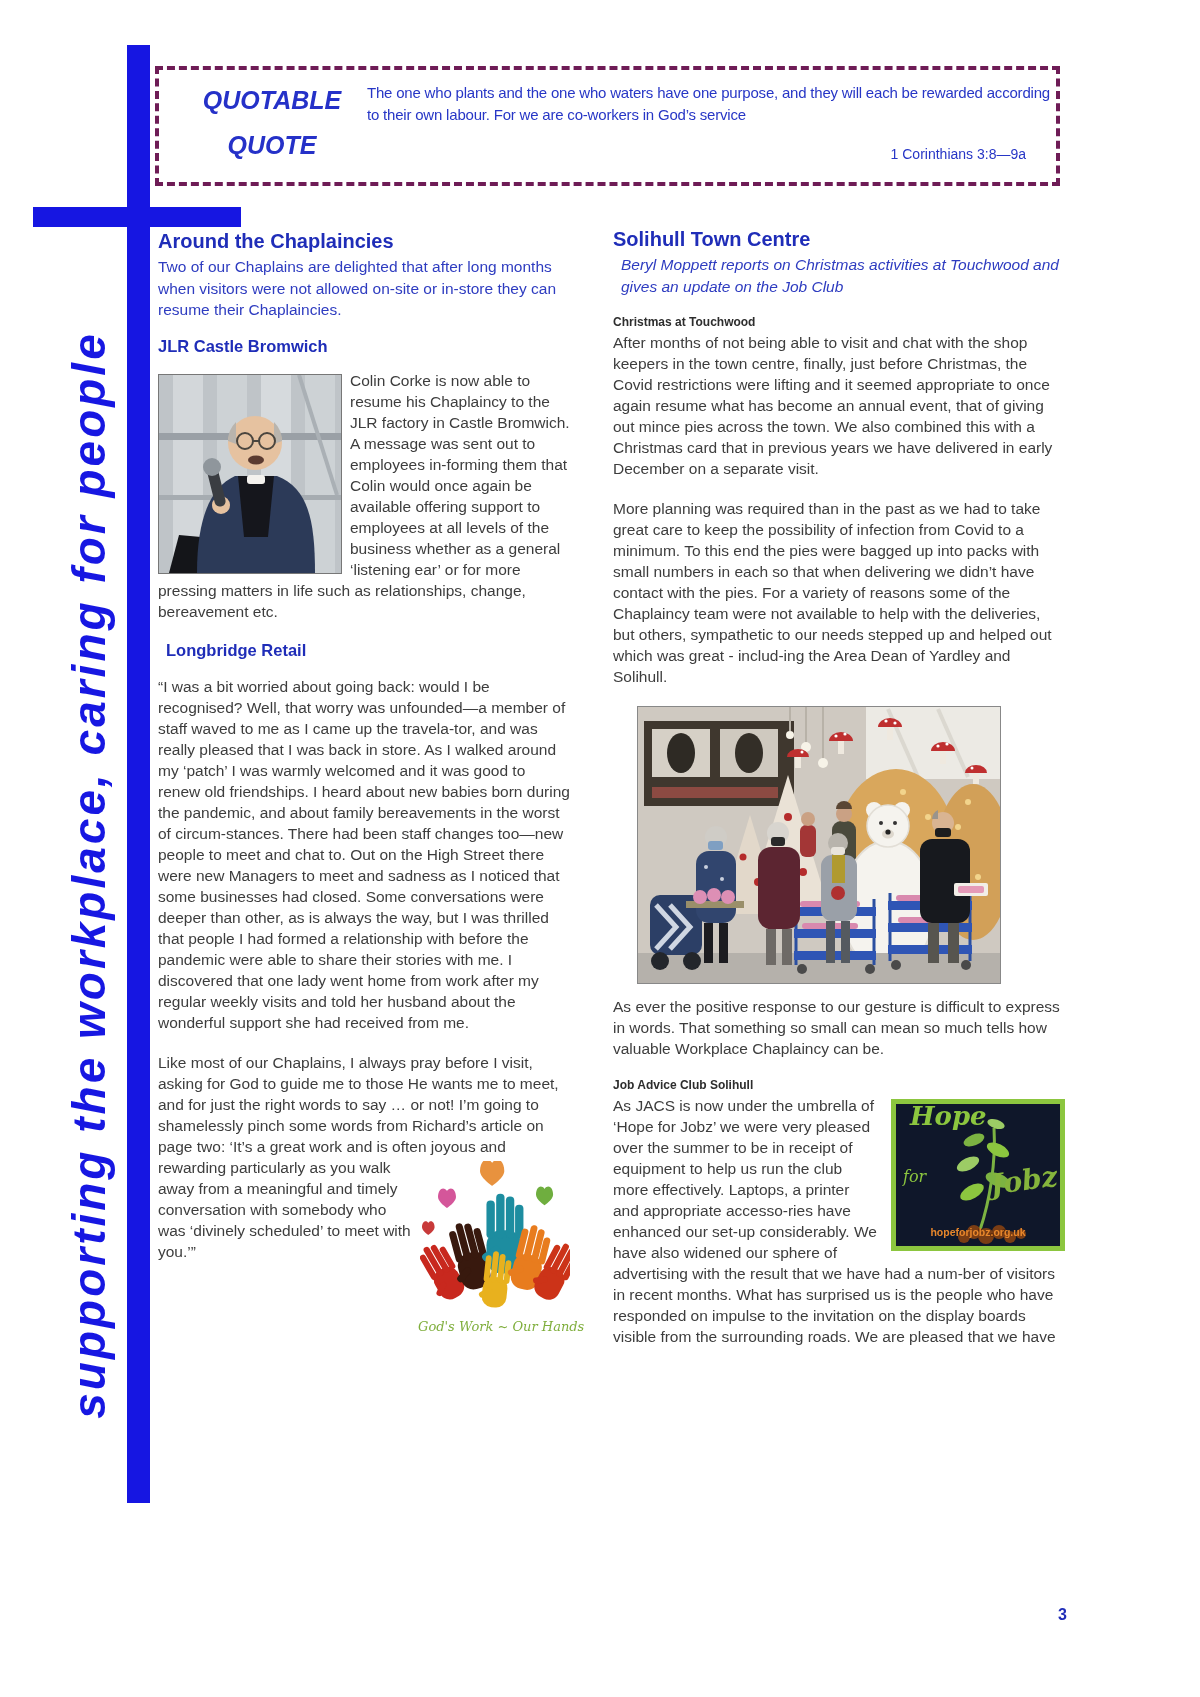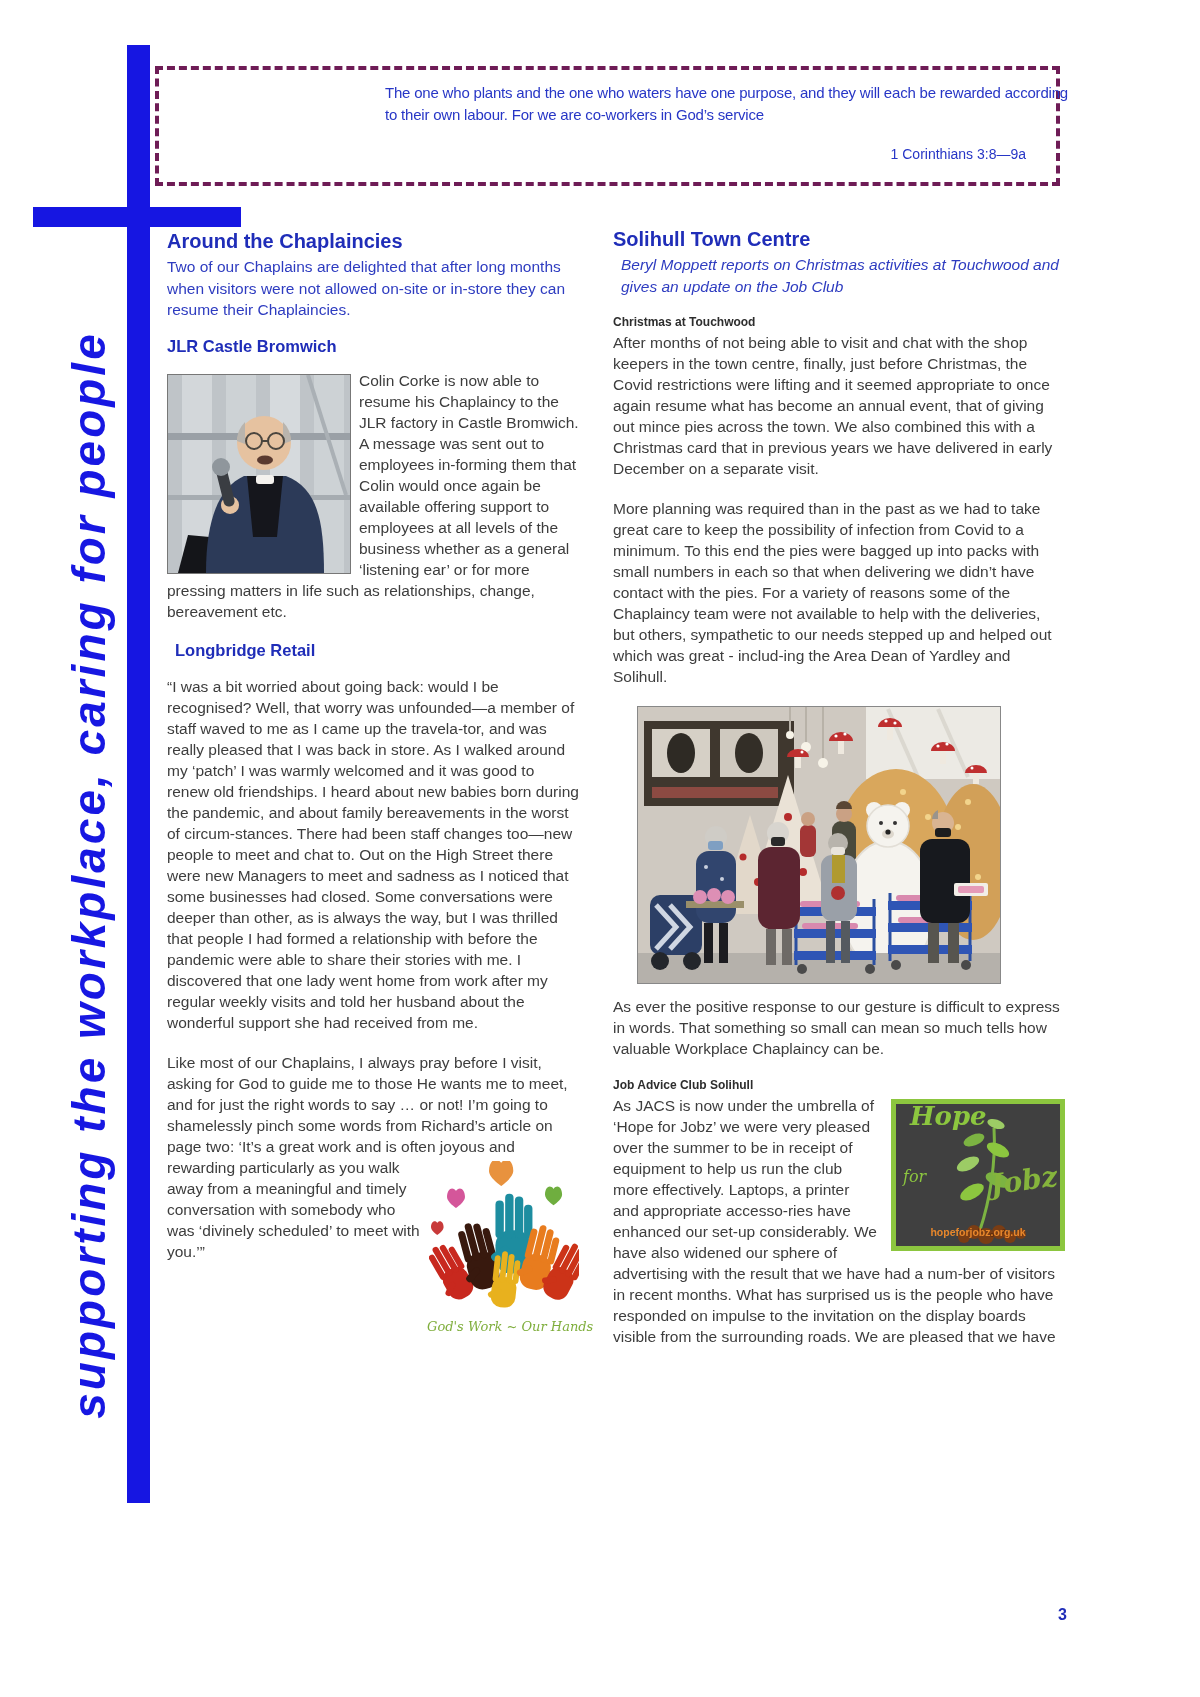--- a/index.html
+++ b/index.html
@@ -11,25 +11,25 @@
   .cross-h{position:absolute;left:33px;top:207px;width:208px;height:20px;background:#1616e2;}
   .vtext{position:absolute;top:1516px;left:56px;width:1282px;height:66px;line-height:66px;
          transform:rotate(-90deg);transform-origin:0 0;color:#1717e2;font-size:46px;font-weight:bold;
          font-style:italic;letter-spacing:3px;text-align:center;white-space:nowrap;}
 
   
   .quote-box{position:absolute;left:155px;top:66px;width:897px;height:112px;border:4px dashed #6e1c56;background:#fff;}
   .qlabel{position:absolute;left:28px;top:16px;width:170px;text-align:center;color:#2531c8;
           font-size:25px;font-weight:bold;font-style:italic;}
   .qlabel .q2{margin-top:16px;}
-  .qtext{position:absolute;left:226px;top:12px;width:690px;color:#2736c6;font-size:15px;line-height:22px;letter-spacing:-0.2px;}
+  .qtext{position:absolute;left:208px;top:12px;width:690px;color:#2736c6;font-size:15px;line-height:22px;letter-spacing:-0.2px;}
   .qattr{position:absolute;right:30px;bottom:20px;color:#2736c6;font-size:14px;}
 
   
-  .col-left{position:absolute;left:167px;top:230px;width:412px;}
+  .col-left{position:absolute;left:158px;top:230px;width:412px;}
   .col-right{position:absolute;left:613px;top:228px;width:452px;}
 
   .h-blue-lg{font-size:20px;font-weight:bold;color:#1f2db8;margin:0 0 3px 0;}
   .h-blue{font-size:16.5px;font-weight:bold;color:#1f2db8;margin:16px 0 14px 0;}
   .h-blue.tight{margin:14px 0 16px 8px;}
   .h-black{font-size:12px;font-weight:bold;color:#2d2d2d;margin:16px 0 3px 0;}
   .p-blue{font-size:15.5px;color:#2e3cc0;line-height:21.5px;margin:0 0 2px 0;}
   .p-black{font-size:15.5px;color:#3d3d3d;line-height:21px;margin:0 0 19px 0;}
   .lede{margin:0;}
   .lede2{margin:0 0 18px 8px;font-style:italic;}
@@ -38,41 +38,45 @@
   
   .photo-colin{float:left;width:182px;height:198px;margin:4px 10px 2px 0;display:block;}
   .photo-colin svg{display:block;border:1px solid #777;}
   .photo-touchwood{display:block;width:362px;height:276px;margin:16px 0 14px 24px;}
   .photo-touchwood svg{display:block;border:1px solid #888;}
   .hands-wrap{float:right;width:152px;height:172px;margin:4px 0 0 6px;position:relative;text-align:right;display:block;}
   .hands-caption{display:block;font-family:"DejaVu Serif",serif;font-style:italic;color:#7fae3c;font-size:13px;margin-top:2px;white-space:nowrap;}
 
   
   .logo-float{float:right;width:164px;height:142px;margin:4px 0 8px 12px;position:relative;display:block;
-              border:5px solid #8CC63F;background:#404040;}
+              border:5px solid #8CC63F;background:#0f172a;}
   .logo-plant{position:absolute;left:0;top:0;}
   .lg-hope{position:absolute;left:14px;top:2px;font-family:"DejaVu Serif",serif;font-style:italic;font-weight:bold;
            font-size:26px;color:#8CC63F;}
   .lg-for{position:absolute;left:7px;top:62px;font-family:"DejaVu Serif",serif;font-style:italic;font-size:16px;color:#8CC63F;}
   .lg-jobz{position:absolute;left:94px;top:66px;font-family:"DejaVu Serif",serif;font-style:italic;font-weight:bold;
            font-size:28px;color:#85b43c;transform:rotate(-8deg);}
   .lg-url{position:absolute;left:0;right:0;bottom:3px;text-align:center;font-size:10.5px;font-weight:bold;color:#E8872B;}
 
   .page-num{position:absolute;left:1058px;top:1606px;font-size:16px;font-weight:bold;color:#1f2db8;}
 </style>
 </head>
 <body>
 
 <div class="canvas">
 
   <div class="cross-v"></div>
   <div class="cross-h"></div>
   <div class="vtext">supporting the workplace, caring for people</div>
 
   <div class="quote-box">
+    <div class="qlabel">
+      <div>QUOTABLE</div>
+      <div class="q2">QUOTE</div>
+    </div>
     <div class="qtext">The one who plants and the one who waters have one purpose, and they will each be rewarded according to their own labour.  For we are co-workers in God’s service</div>
     <div class="qattr">1 Corinthians 3:8—9a</div>
   </div>
 
   <div class="col-left">
     <h2 class="h-blue-lg">Around the Chaplaincies</h2>
     <p class="p-blue">Two of our Chaplains are delighted that after long months when visitors were not allowed on-site or in-store they can resume their Chaplaincies.</p>
 
     <h3 class="h-blue">JLR Castle Bromwich</h3>
     <p class="p-black">

